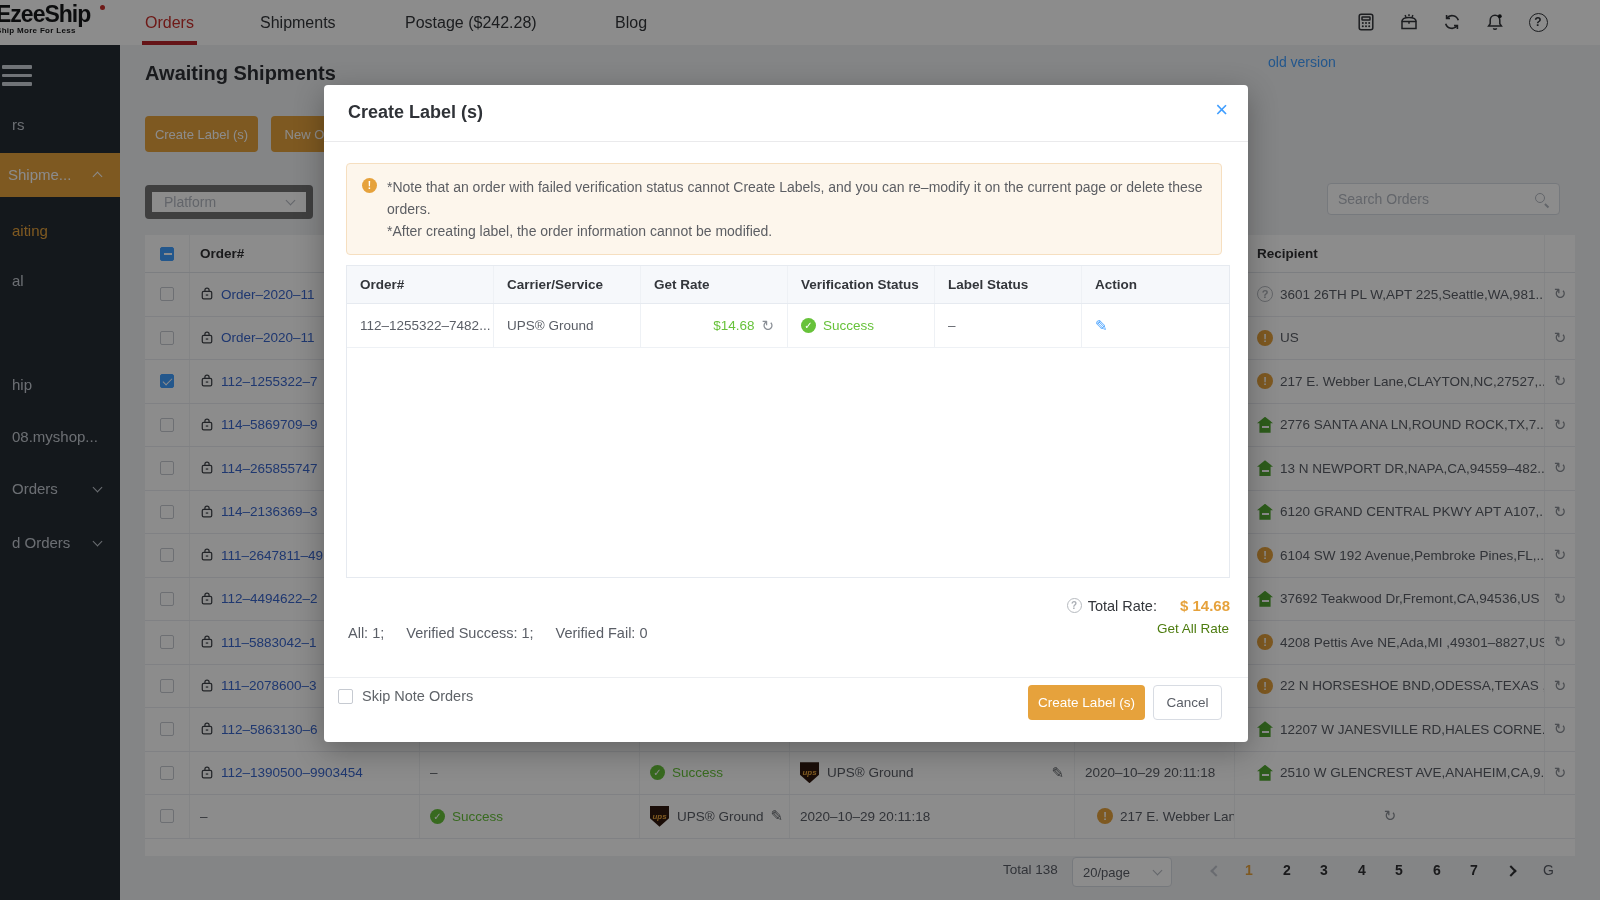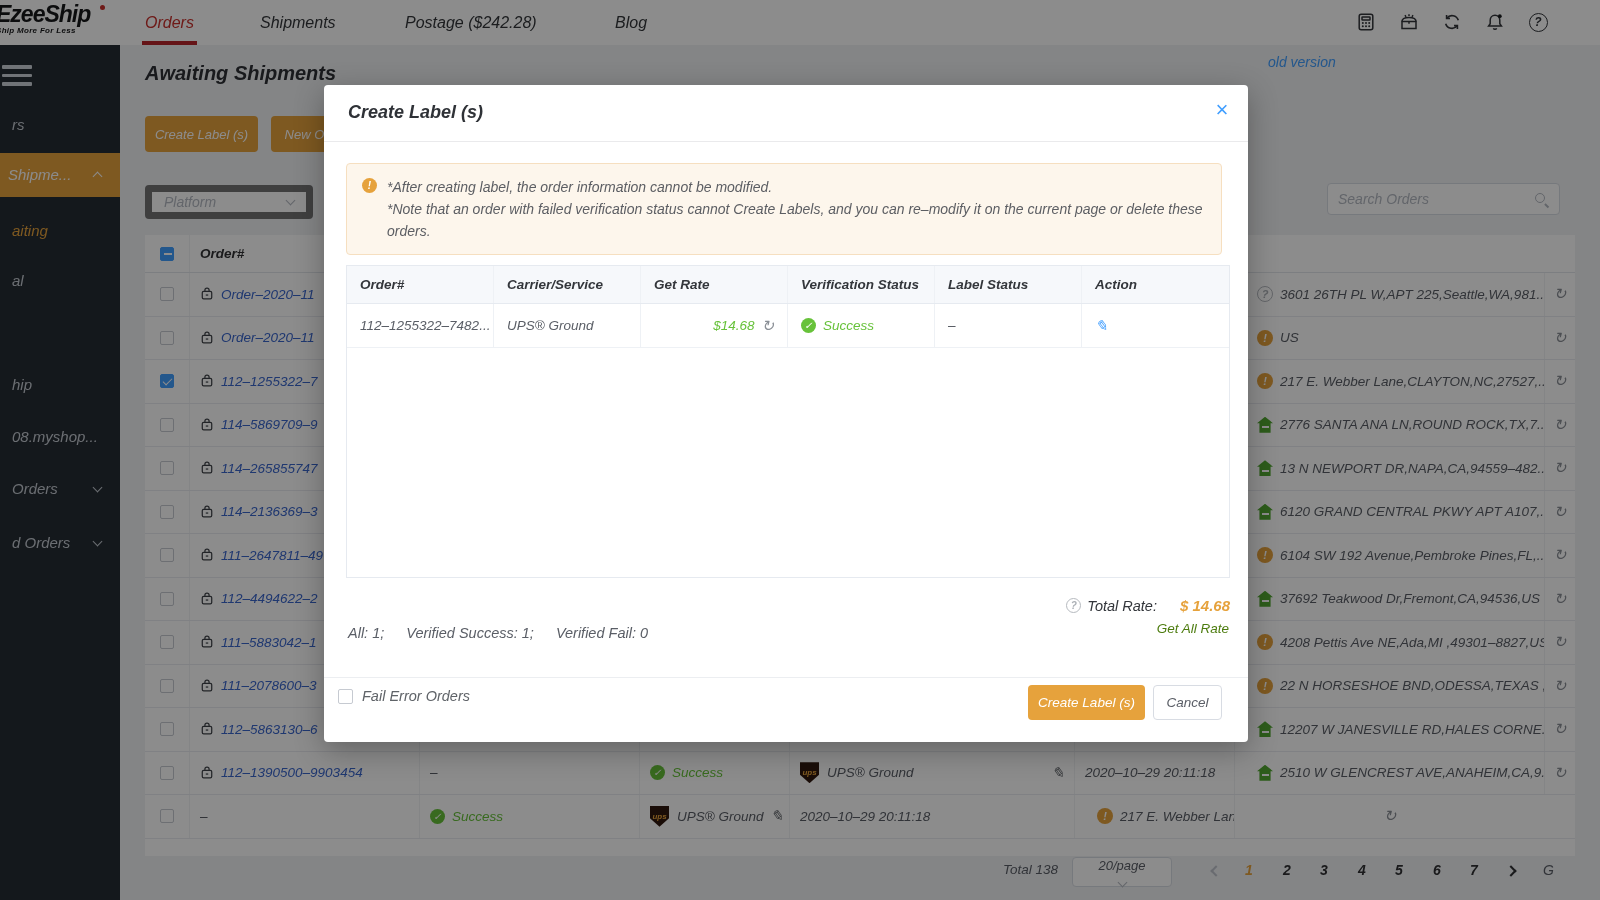--- a/index.html
+++ b/index.html
@@ -1,18 +1,18 @@
 <!DOCTYPE html>
 <html><head>
 <meta charset="utf-8">
 <style>
   * { margin:0; padding:0; box-sizing:border-box; }
   body { background:#555; font-family:"Liberation Sans", sans-serif; }
   .stage{ position:relative; width:1600px; height:900px; overflow:hidden; background:#f0f2f5;
-          font-family:"Liberation Sans", sans-serif;font-style:italic; }
+          font-family:"Liberation Sans", sans-serif; }
 
   
   .topbar{ position:absolute; left:0; top:0; width:1600px; height:45px; background:#fff; z-index:1; }
   .logo{ position:absolute; left:-4px; top:2px; }
   .logo-name{ font-size:23px; font-weight:800; color:#17181a; letter-spacing:-1px; line-height:24px; }
   .logo-dot{ position:absolute; left:104px; top:3px; width:5px; height:5px; border-radius:50%; background:#c9302c; }
   .logo-tag{ font-size:8px; font-weight:700; color:#17181a; letter-spacing:.3px; }
   .nav-item{ position:absolute; top:0; height:45px; line-height:45px; font-size:16px; color:#33363a; cursor:pointer; }
   .nav-item.active{ color:#c9302c; }
   .nav-underline{ position:absolute; left:142px; top:41px; width:55px; height:4px; background:#b8252a; }
@@ -81,21 +81,21 @@
   .ups-badge::before{ content:"ups"; }
   .pencil-g{ color:#5f6368; font-size:15px; cursor:pointer; }
   .pencil-g::before{ content:"✎"; }
   .cell-spread{ justify-content:space-between; }
   .carrier-left{ display:flex; align-items:center; gap:8px; }
 
   
   .pg{ position:absolute; top:862px; font-size:14px; color:#5a5e66; z-index:1; }
   .pg-total{ left:1003px; font-size:13.5px; }
   .pg-size{ left:1072px; top:857px; width:100px; height:30px; background:#fff; border:1px solid #d8dce3; border-radius:4px;
-            display:flex; align-items:center; justify-content:space-between; padding:0 10px; font-size:13px; cursor:pointer;flex-direction:column; }
+            display:flex; align-items:center; justify-content:space-between; padding:0 10px; font-size:13px; cursor:pointer; }
   .pg-size .chev{ color:#b4b9c2; margin-top:-3px; }
   .pg-arrow{ width:20px; text-align:center; cursor:pointer; font-weight:700; color:#303133; }
   .pg-arrow.disabled{ color:#c0c4cc; }
   .pg-num{ width:22px; text-align:center; font-weight:600; color:#303133; cursor:pointer; }
   .pg-num.active{ color:#E6A23C; }
   .arr{ display:inline-block; width:8px; height:8px; border-right:2px solid currentColor; border-bottom:2px solid currentColor; }
   .arr.left{ transform:rotate(135deg); }
   .arr.right{ transform:rotate(-45deg); }
 
   
@@ -234,20 +234,21 @@
   <div class="otable">
     <div class="ogrid ot-head">
       <div class="td center">
           <span class="cb indet"></span>
         </div>
       <div class="td">Order#</div>
       <div class="td"></div>
         <div class="td"></div>
         <div class="td"></div>
         <div class="td"></div>
+      <div class="td c-recip">Recipient</div>
       <div class="td"></div>
     </div>
 
     <div class="ogrid ot-row">
       <div class="td center">
           <span class="cb"></span>
         </div>
       <div class="td">
           <span class="bag">
             <svg width="14" height="14" viewBox="0 0 16 16">
@@ -622,22 +623,22 @@
 
   <div class="overlay"></div>
 
   <div class="modal">
     <div class="m-title">Create Label (s)</div>
     <span class="x-close"></span>
     <div class="m-div"></div>
 
     <div class="m-note">
       <span class="note-ico"></span>
+      <div>*Note that an order with failed verification status cannot Create Labels, and you can re–modify it on the current page or delete these orders.</div>
       <div>*After creating label, the order information cannot be modified.</div>
-      <div>*Note that an order with failed verification status cannot Create Labels, and you can re–modify it on the current page or delete these orders.</div>
     </div>
 
     <div class="m-table">
       <div class="mgrid mt-head">
         <div class="mtd">Order#</div>
         <div class="mtd">Carrier/Service</div>
         <div class="mtd">Get Rate</div>
         <div class="mtd">Verification Status</div>
         <div class="mtd">Label Status</div>
         <div class="mtd">Action</div>
@@ -669,19 +670,19 @@
 
     <div class="m-summary">
       <span>All: 1;</span>
       <span>Verified Success: 1;</span>
       <span>Verified Fail: 0</span>
     </div>
 
     <div class="m-footdiv"></div>
     <div class="m-skip">
       <span class="cb"></span>
-      <span>Fail Error Orders</span>
+      <span>Skip Note Orders</span>
     </div>
     <div class="btn-orange m-btn-create">Create Label (s)</div>
     <div class="m-btn-cancel">Cancel</div>
   </div>
 
 </div>
 
 </body></html>

